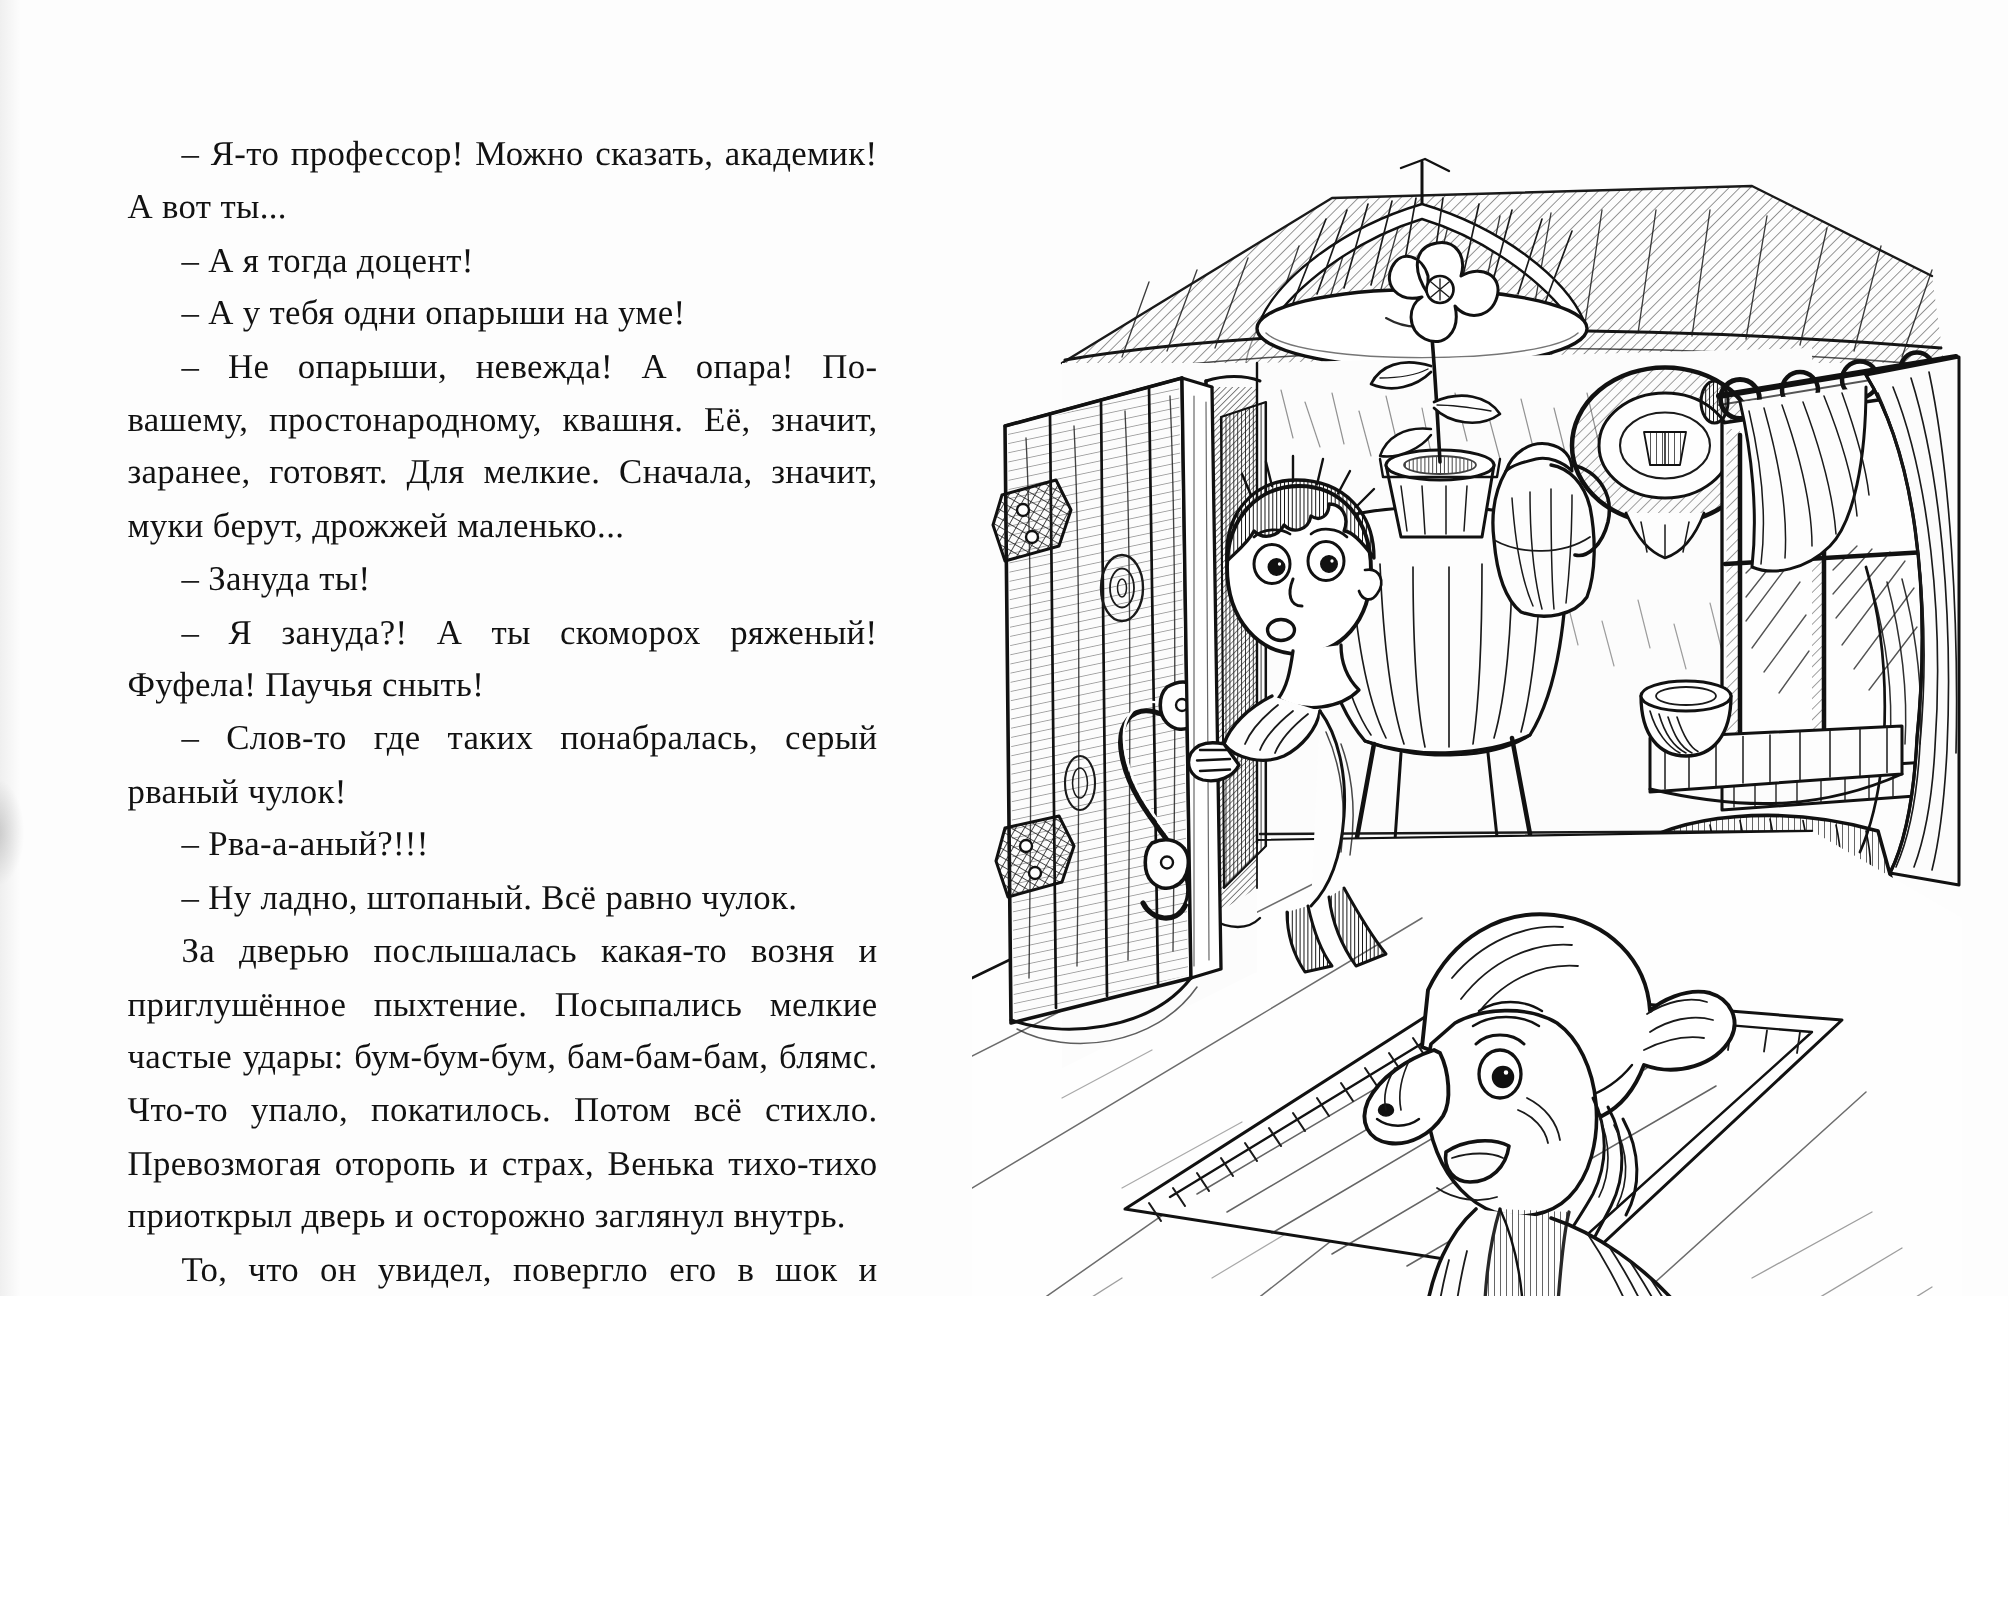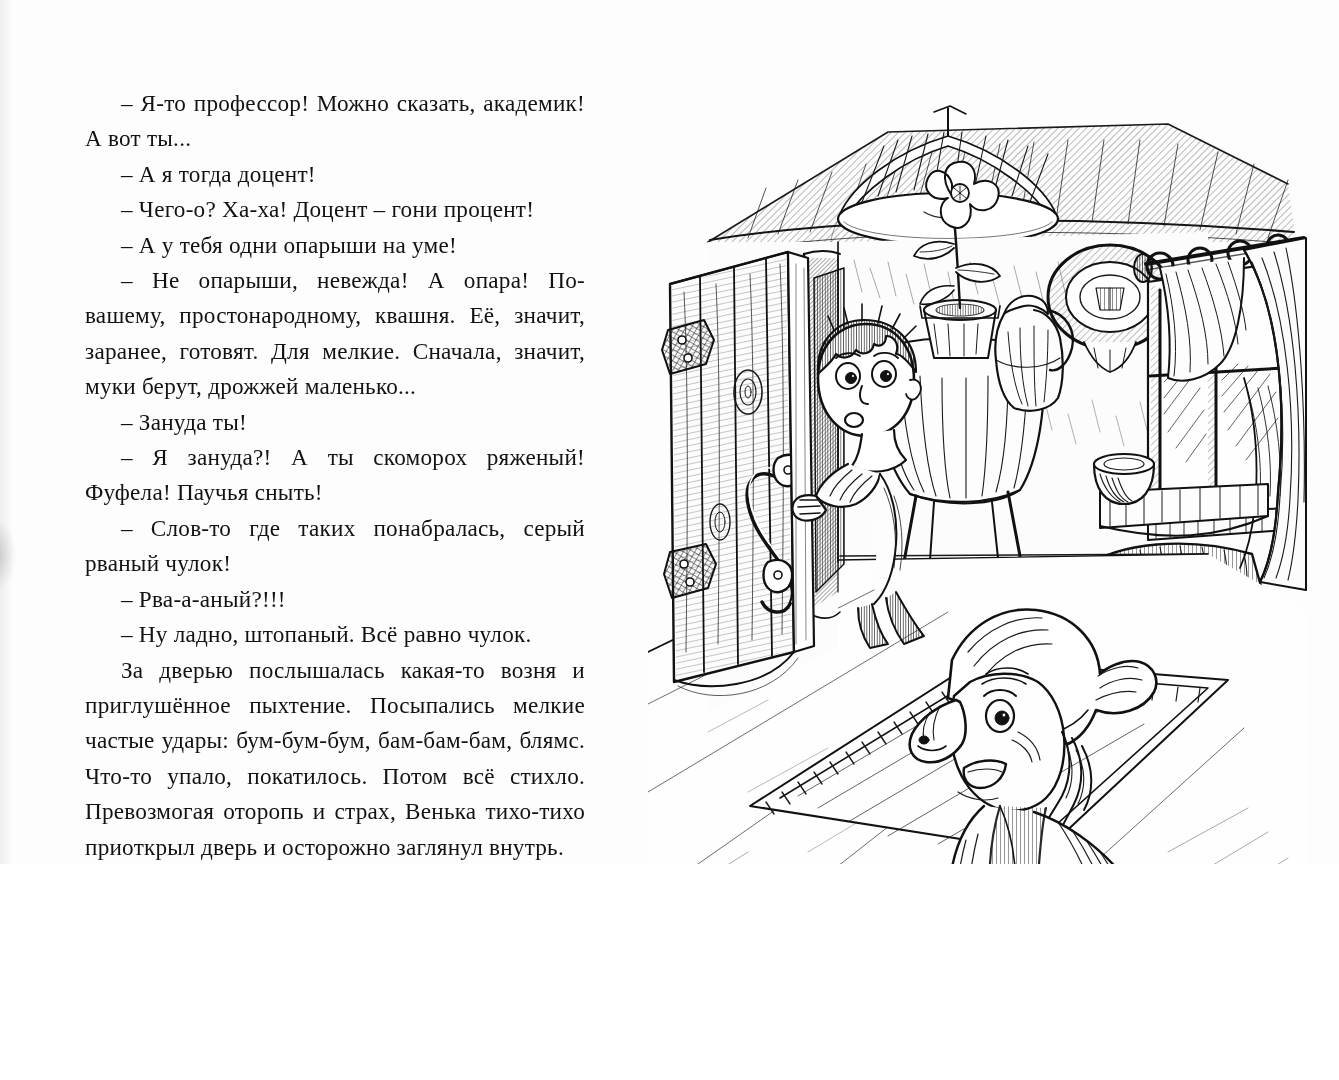--- a/index.html
+++ b/index.html
@@ -88,21 +88,20 @@
 <body>
 
 <div id="page">
 
   <div id="gutter-shadow"></div>
   <div id="gutter-blob"></div>
 
   <div id="text-column">
     <p class="para dialogue">– Я-то профессор! Можно сказать, академик! А вот ты...</p>
     <p class="para dialogue">– А я тогда доцент!</p>
-    <p class="para dialogue">– Чего-о? Ха-ха! Доцент – гони процент!</p>
     <p class="para dialogue">– А у тебя одни опарыши на уме!</p>
     <p class="para dialogue">– Не опарыши, невежда! А опара! По-вашему, простонародному, квашня. Её, значит, заранее, готовят. Для мелкие. Сначала, значит, муки берут, дрожжей маленько...</p>
     <p class="para dialogue">– Зануда ты!</p>
     <p class="para dialogue">– Я зануда?! А ты скоморох ряженый! Фуфела! Паучья сныть!</p>
     <p class="para dialogue">– Слов-то где таких понабралась, серый рваный чулок!</p>
     <p class="para dialogue">– Рва-а-аный?!!!</p>
     <p class="para dialogue">– Ну ладно, штопаный. Всё равно чулок.</p>
     <p class="para narrative">За дверью послышалась какая-то возня и приглушённое пыхтение. Посыпались мелкие частые удары: бум-бум-бум, бам-бам-бам, блямс. Что-то упало, покатилось. Потом всё стихло. Превозмогая оторопь и страх, Венька тихо-тихо приоткрыл дверь и осторожно заглянул внутрь.</p>
     <p class="para narrative">То, что он увидел, повергло его в шок и полнейшее изумление.</p>
   </div>

